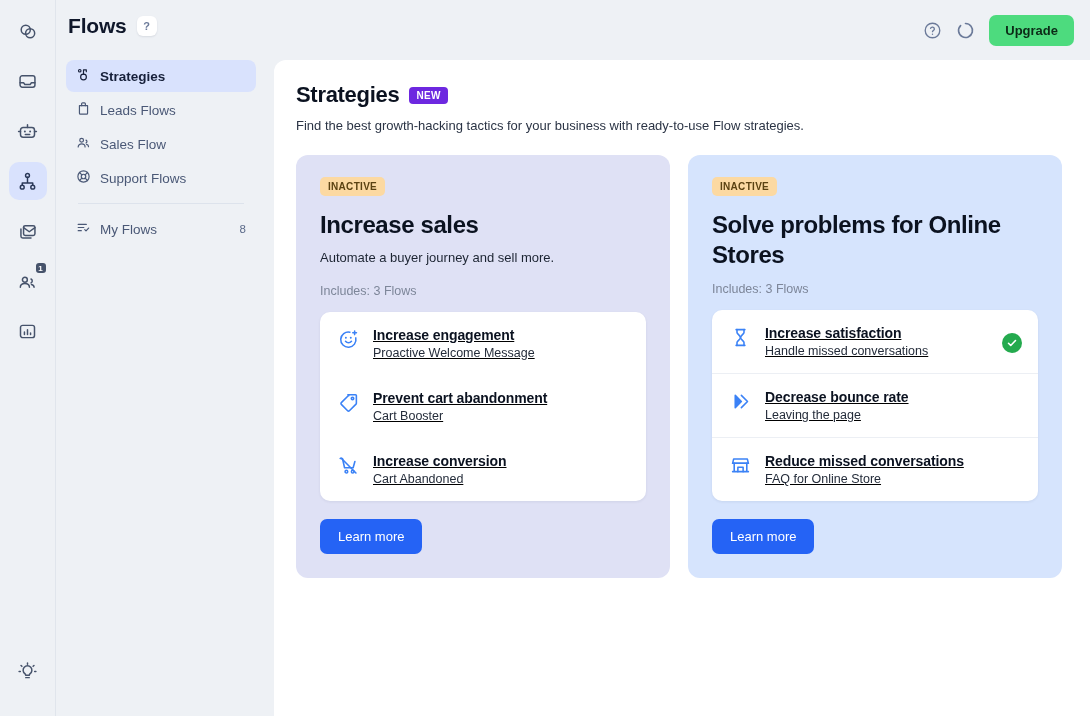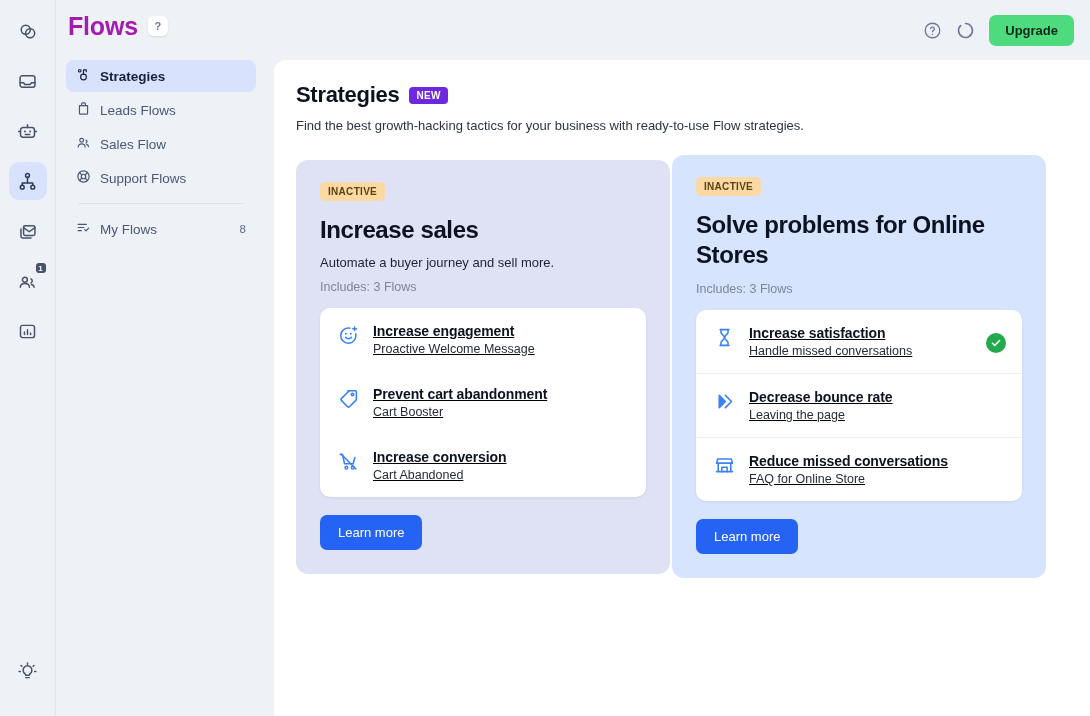--- a/index.html
+++ b/index.html
@@ -41,21 +41,21 @@
   
   .nav {
     width: 210px; flex: 0 0 210px;
     background: #eef1f5;
     display: flex; flex-direction: column;
   }
   .nav-head {
     height: 52px; display: flex; align-items: center;
     padding: 0 0 0 12px; gap: 10px;
   }
-  .nav-title { font-size: 25px; font-weight: 700; color: #a21caf; letter-spacing: -.2px; }
+  .nav-title { font-size: 21px; font-weight: 700; color: #0f172a; letter-spacing: -.2px; }
   .help-chip {
     width: 20px; height: 20px; border-radius: 6px;
     background: #fff; color: #6b7a99;
     font-size: 11px; font-weight: 700;
     display: flex; align-items: center; justify-content: center;
     box-shadow: 0 1px 2px rgba(20,30,60,.10); cursor: pointer;
   }
   .nav-list { padding: 8px 10px 0 10px; }
   .nav-item {
     height: 32px; display: flex; align-items: center;
@@ -90,21 +90,21 @@
   }
   .panel-head { display: flex; align-items: center; gap: 10px; }
   .panel-title { font-size: 22px; font-weight: 700; color: #0b1220; letter-spacing: -.3px; }
   .new-badge {
     background: #6d28e0; color: #fff;
     font-size: 10px; font-weight: 700; letter-spacing: .4px;
     border-radius: 4px; padding: 3px 7px;
   }
   .panel-sub { margin-top: 10px; font-size: 13px; color: #2b3445; }
 
-  .cards { display: flex; gap: 2px; margin-top: 22px; align-items: center; }
+  .cards { display: flex; gap: 18px; margin-top: 22px; }
   .card {
     width: 374px; border-radius: 12px;
     padding: 22px 24px 24px 24px;
     display: flex; flex-direction: column;
   }
   .card.violet { background: #dfe1f5; }
   .card.blue   { background: #d6e4fd; }
   .status-pill {
     align-self: flex-start;
     background: #fcd9a2; color: #5b4212;

